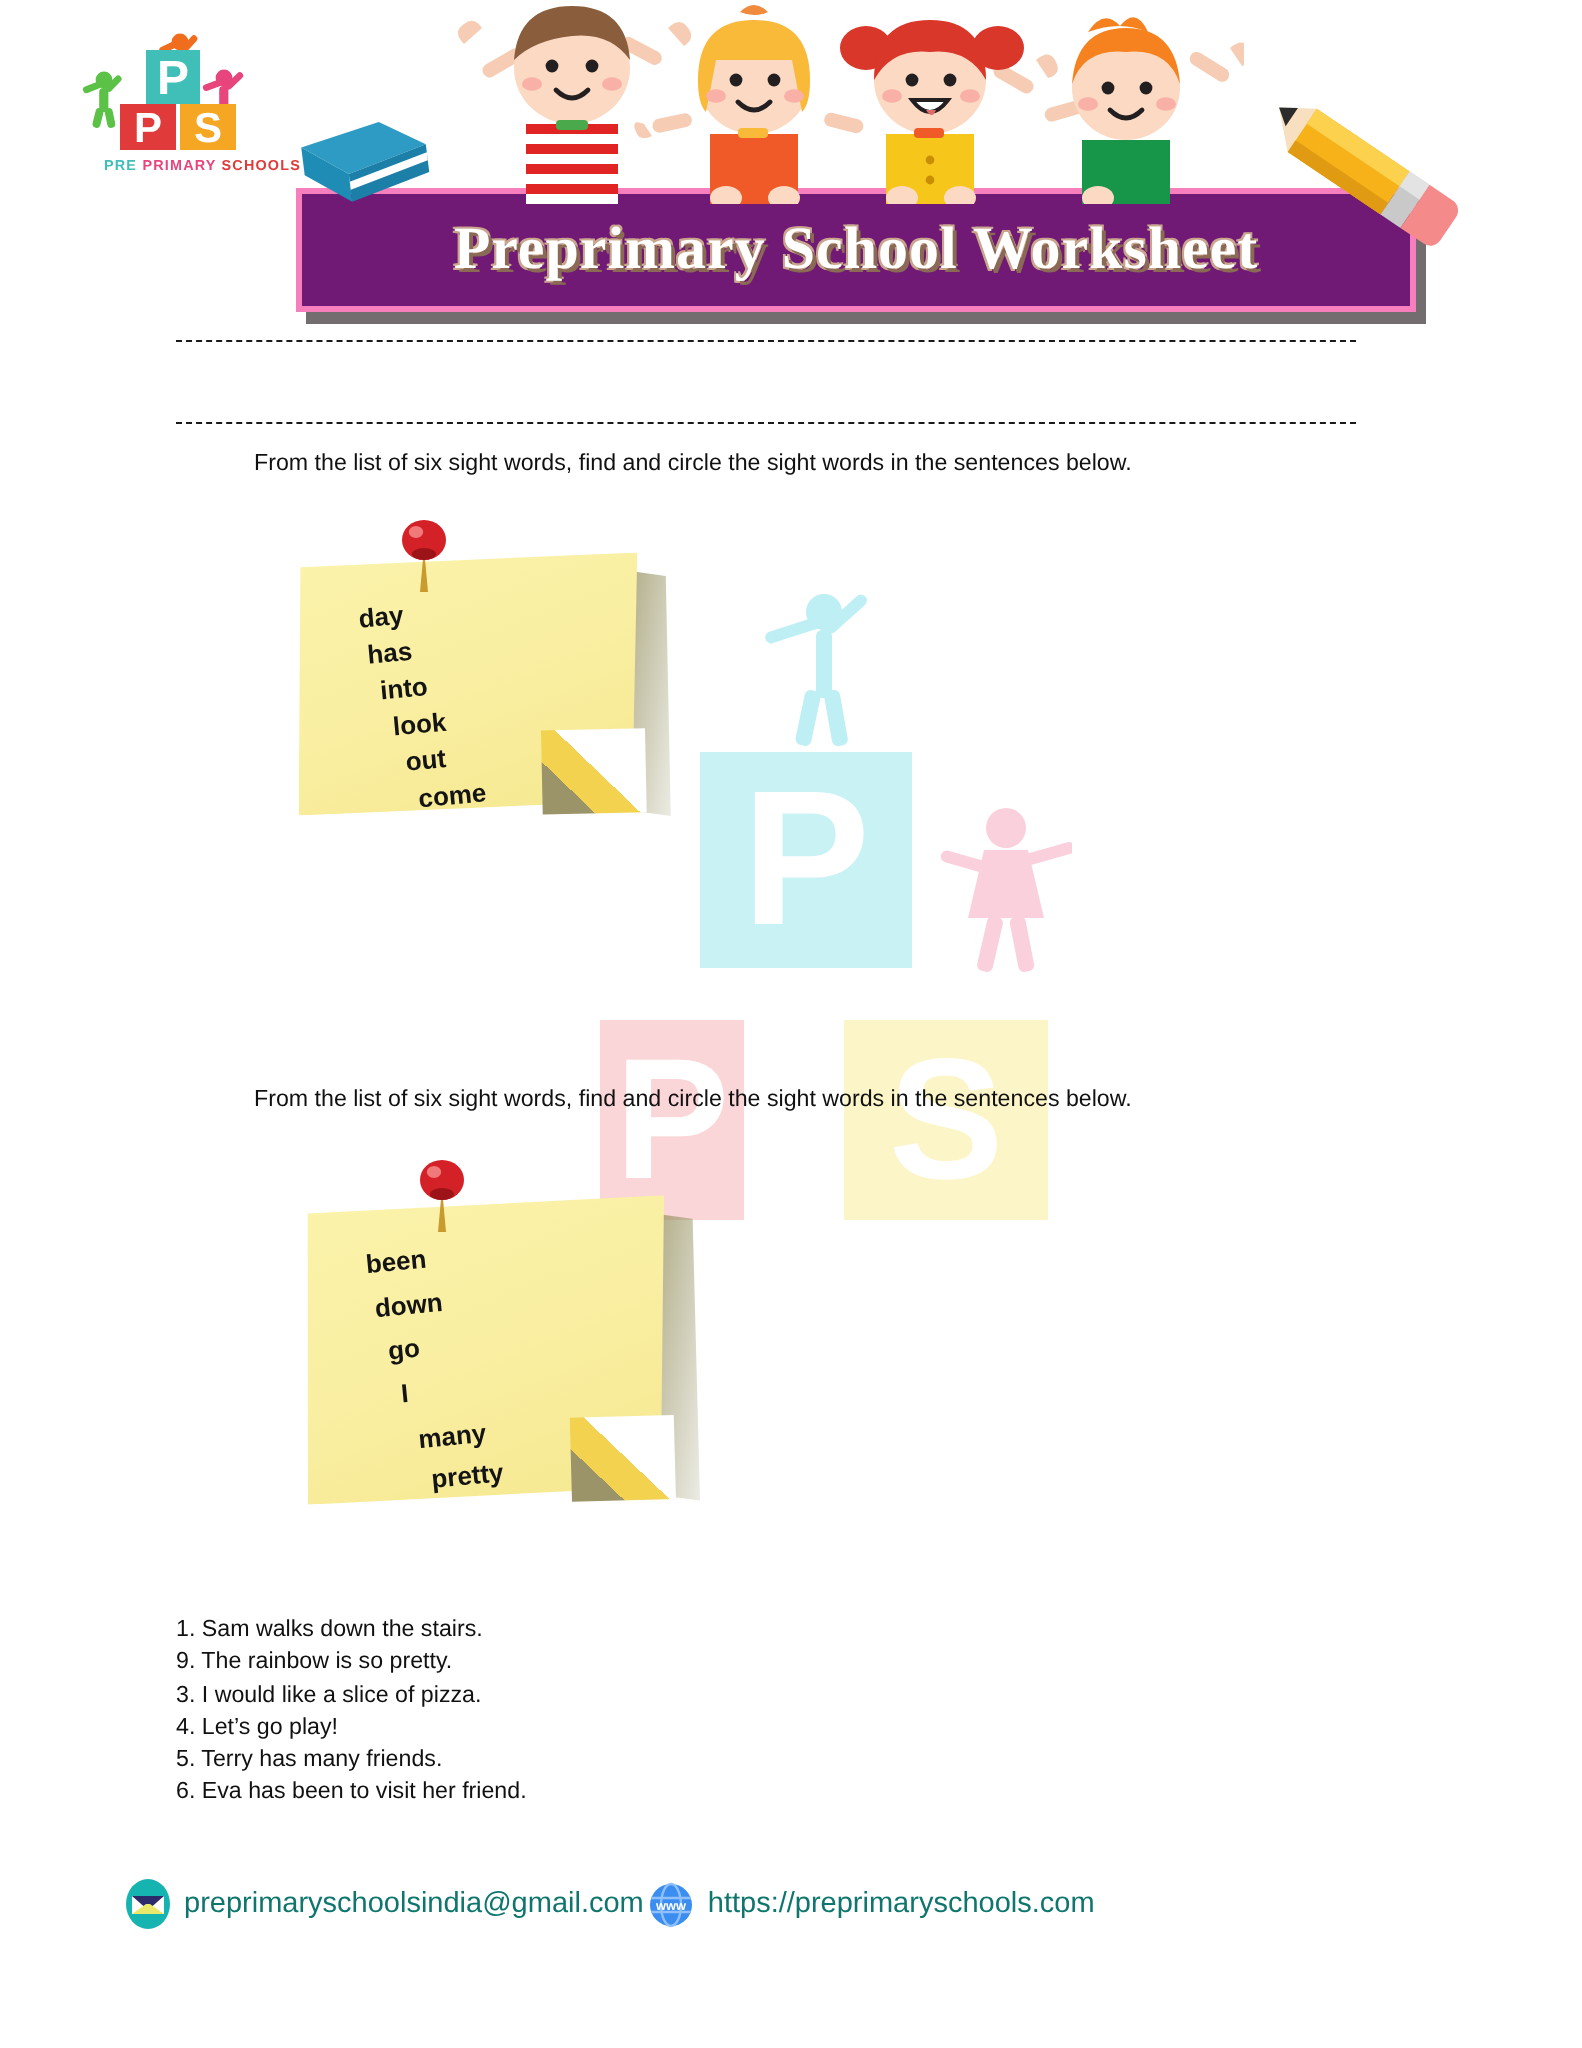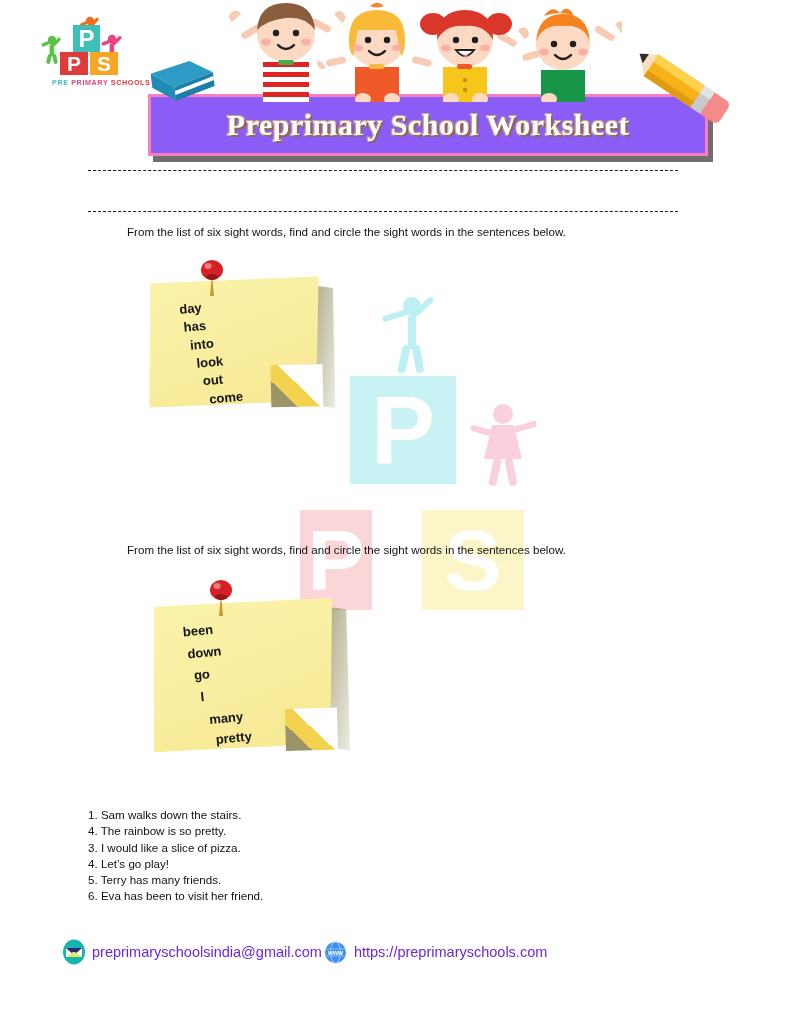--- a/index.html
+++ b/index.html
@@ -33,21 +33,21 @@
   .logo-text{position:absolute;left:12px;top:66px;font-size:7.2px;letter-spacing:.6px;
     font-weight:bold;white-space:nowrap;font-family:"Liberation Sans", sans-serif;}
   .lt1{color:#3fbfb7;}.lt2{color:#e8457c;}.lt3{color:#e03a3a;}
 
   .kids{position:absolute;left:222px;top:0px;width:400px;height:102px;z-index:3;}
   .book{position:absolute;left:146px;top:60px;width:72px;height:46px;z-index:4;}
   .pencil{position:absolute;left:620px;top:48px;width:118px;height:84px;z-index:4;}
 
   .banner{
     position:absolute;left:148px;top:94px;width:560px;height:62px;z-index:2;
-    background:#8b5cf6;border:3px solid #f77fbe;box-sizing:border-box;
+    background:#701a75;border:3px solid #f77fbe;box-sizing:border-box;
     box-shadow:5px 6px 0 rgba(30,20,25,.62);
   }
   .banner-title{
     position:absolute;left:0;top:0;width:100%;height:100%;
     display:flex;align-items:center;justify-content:center;
     font-family:"Liberation Serif", serif;font-weight:bold;font-style:normal;
     font-size:30px;color:#ffffff;letter-spacing:.5px;white-space:nowrap;
     text-shadow:2px 2px 0 #8a6a55, -1px -1px 0 #c9a58e, 1px -1px 0 #c9a58e, -1px 1px 0 #c9a58e;
   }
 
@@ -96,21 +96,21 @@
   
   .sentences{position:absolute;left:88px;z-index:2;font-size:11.6px;color:#111;line-height:16.3px;}
   .sentences div{white-space:pre;}
   #list1{top:433px;}
   #list2{top:759px;margin-top:48px;}
 
   
   .footer{position:absolute;left:62px;top:938px;height:28px;z-index:3;
     display:flex;align-items:center;}
   .footer a, .footer span.link{
-    font-size:14.5px;color:#6d28d9;text-decoration:none;
+    font-size:14.5px;color:#0f766e;text-decoration:none;
     font-family:"Liberation Sans", sans-serif;white-space:nowrap;
   }
   .mail-icon{width:24px;height:26px;margin-right:6px;flex:0 0 auto;}
   .www-icon{width:23px;height:23px;margin:0 7px 0 2px;flex:0 0 auto;}
 </style>
 </head>
 <body>
 
 <div class="page">
 
@@ -325,21 +325,21 @@
   </div>
   <svg class="pin" style="left:208px;top:578px;" viewBox="0 0 26 40">
     <path d="M13 16 L15 38 L11 38 Z" fill="#c99a2e"></path>
     <ellipse cx="13" cy="12" rx="11" ry="10" fill="#d42127"></ellipse>
     <ellipse cx="9" cy="8" rx="3.6" ry="3" fill="#f07a7a"></ellipse>
     <ellipse cx="13" cy="19" rx="6" ry="3" fill="#9c1318"></ellipse>
   </svg>
 
   <div class="sentences" id="list2">
     <div>1. Sam walks down the stairs.</div>
-    <div>4. The rainbow is so pretty.</div>
+    <div>9. The rainbow is so pretty.</div>
     <div>3. I would like a slice of pizza.</div>
     <div>4. Let’s go play!</div>
     <div>5. Terry has many friends.</div>
     <div>6. Eva has been to visit her friend.</div>
   </div>
 
   <div class="footer">
     <svg class="mail-icon" viewBox="0 0 24 26">
       <ellipse cx="12" cy="13" rx="11" ry="12.5" fill="#15b4b0"></ellipse>
       <path d="M4 9 h16 v9 h-16 z" fill="#ffffff"></path>

